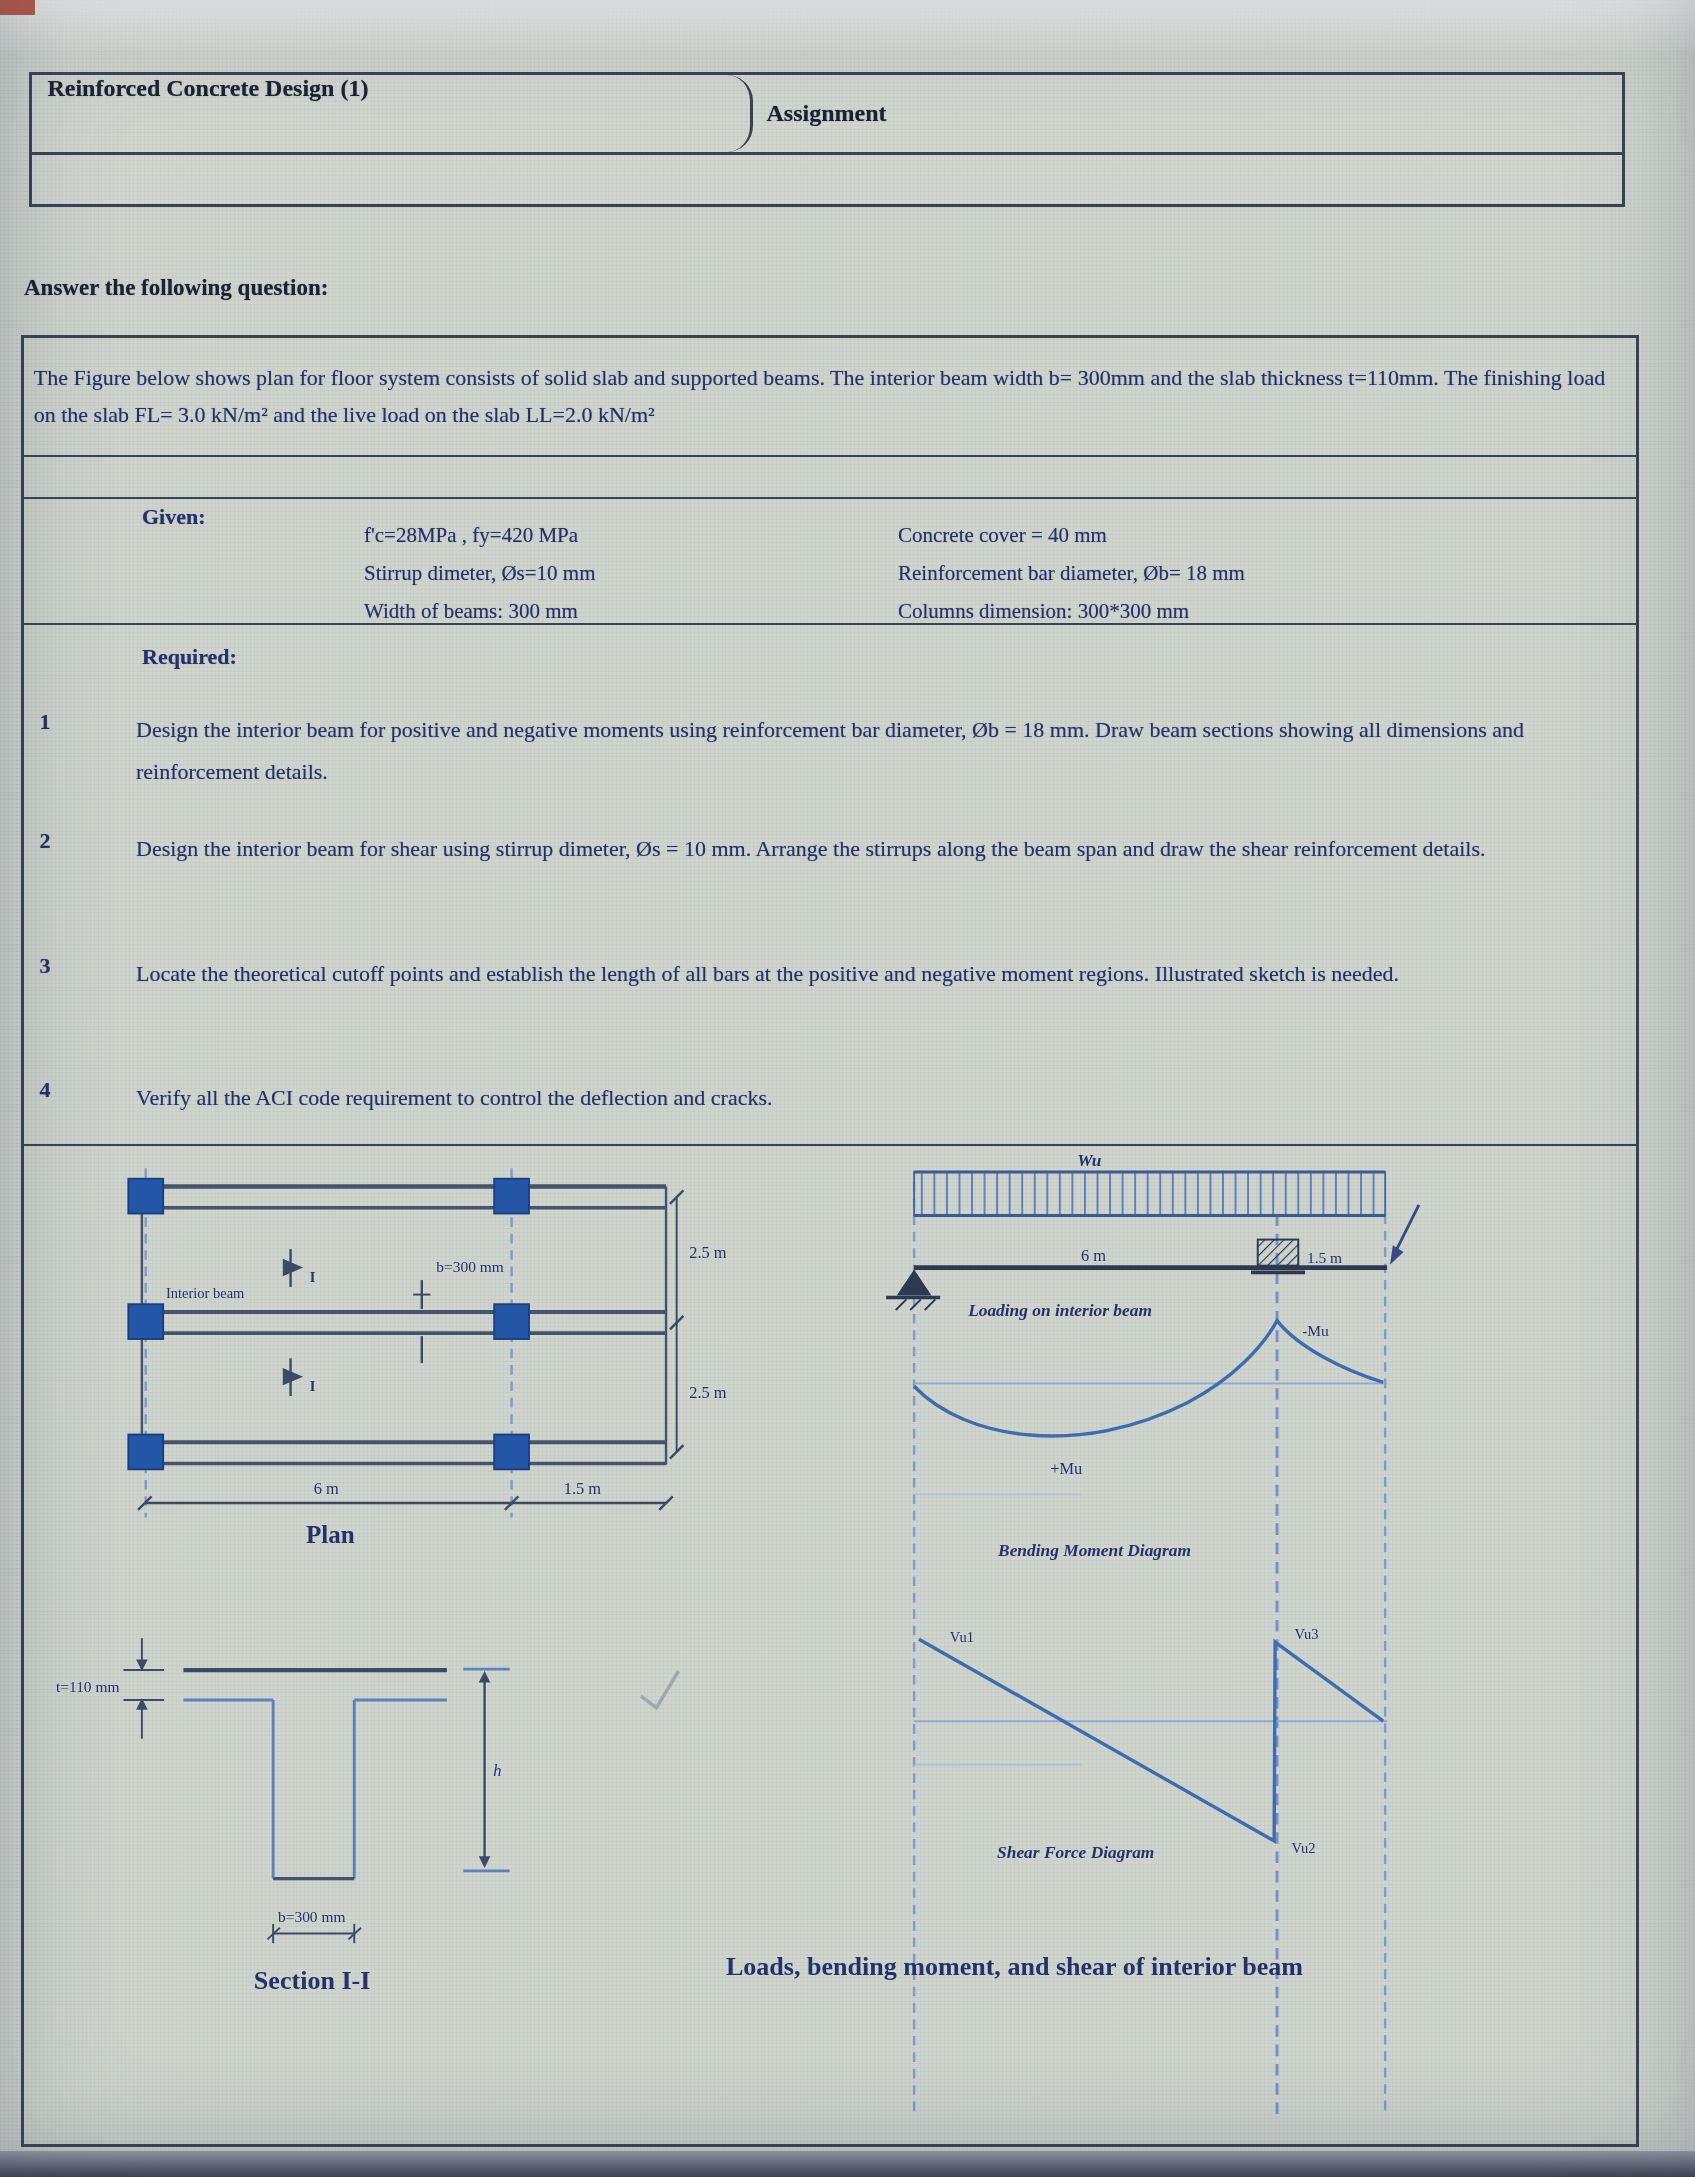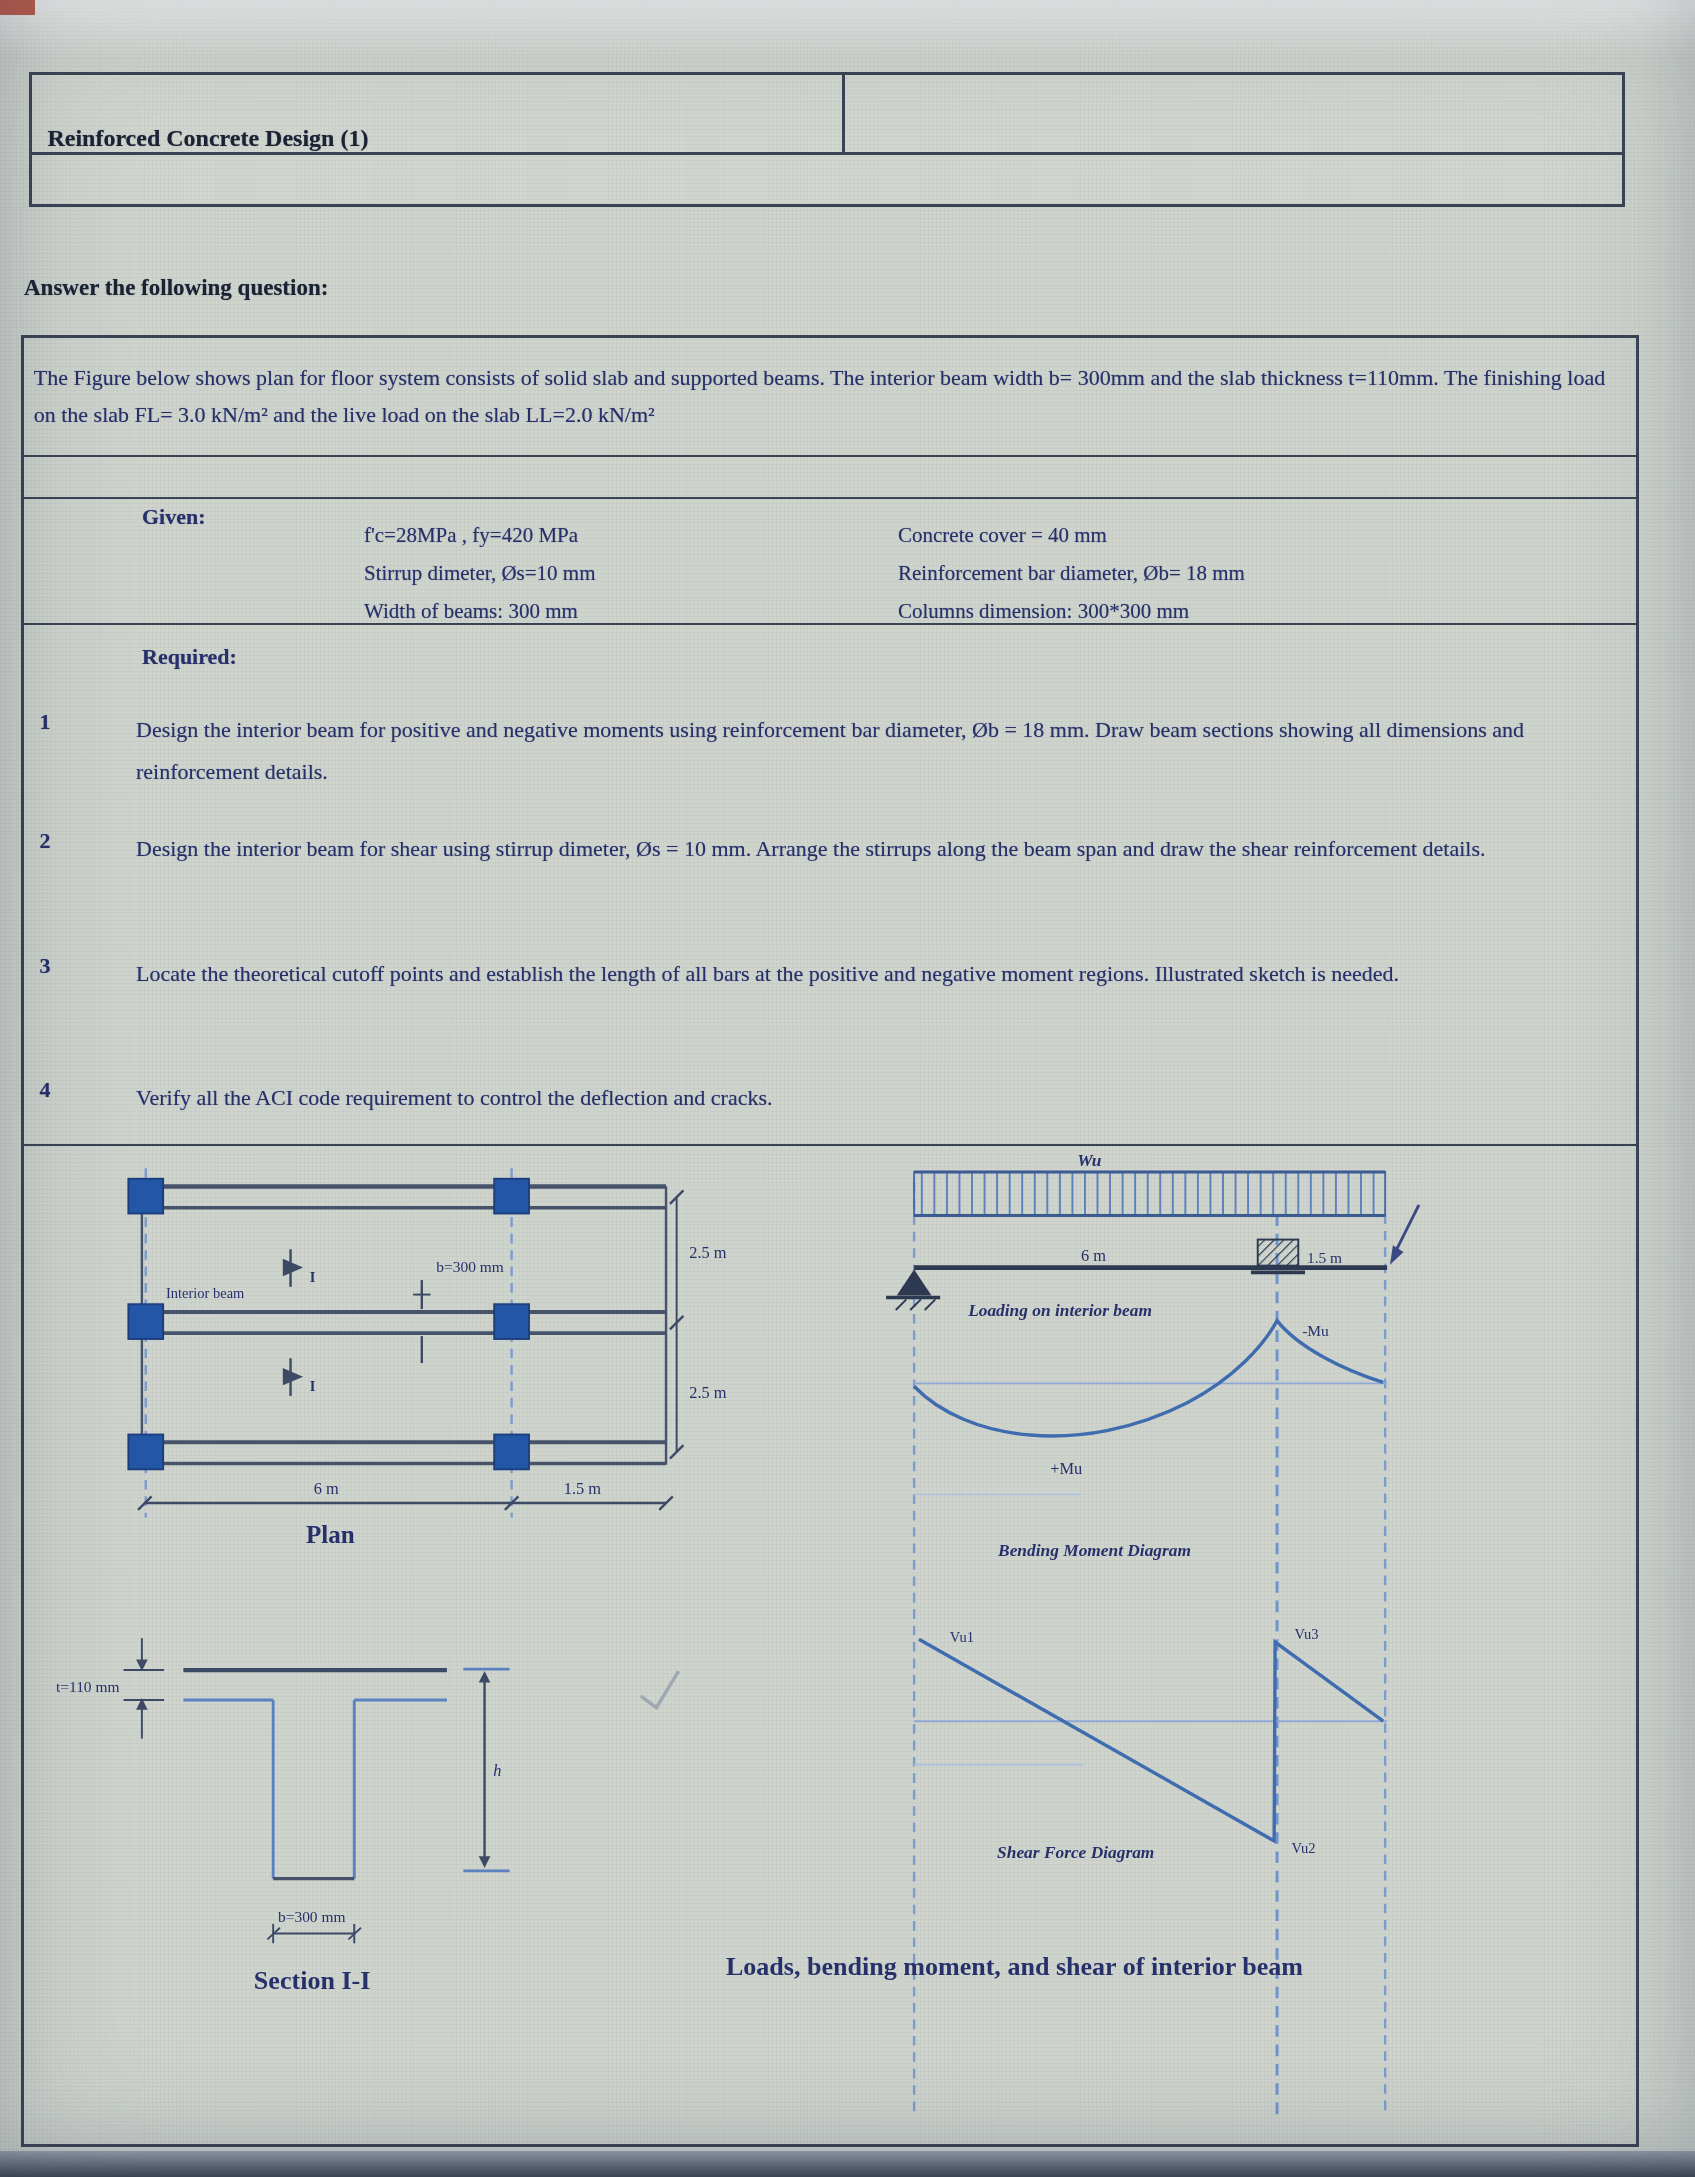--- a/index.html
+++ b/index.html
@@ -18,21 +18,21 @@
   .top-strip{left:0;top:0;width:100%;height:58px;
     background:linear-gradient(180deg, rgba(255,255,255,.65), rgba(255,255,255,0));}
   .red-corner{left:0;top:0;width:35px;height:14.5px;background:#b44a37;opacity:.9;}
   .vignette{left:0;top:0;width:100%;height:100%;pointer-events:none;
     box-shadow:inset 0 0 135px rgba(55,65,90,.20), inset 0 -39px 58px rgba(55,65,90,.12);}
   .bottom-band{left:0;top:2151px;width:100%;height:26px;
     background:linear-gradient(180deg,#99a2ad,#3e4553);}
   
   .header-table{left:29px;top:72px;width:1596px;height:135px;border:3.9px solid #3a4353;box-sizing:border-box;background:rgba(255,255,255,.06);}
   .h-row1{display:flex;height:77px;border-bottom:3.9px solid #3a4353;}
-  .h-cell1{width:813px;border-right:3.9px solid #3a4353;box-sizing:border-box;display:flex;align-items:flex-end;padding-left:15.4px;}
+  .h-cell1{width:721px;border-right:3.9px solid #3a4353;box-sizing:border-box;display:flex;align-items:flex-start;padding-left:15.4px;border-radius:26px;}
   .h-cell2{flex:1;display:flex;align-items:center;padding-left:13.5px;}
   .h-title{font-size:24px;font-weight:bold;}
   .prompt{left:24px;top:275px;font-size:23px;font-weight:bold;}
   
   .main-table{left:21px;top:335px;width:1618px;height:1812px;border:3.9px solid #3a4353;box-sizing:border-box;}
   .rline{position:absolute;left:0;width:100%;height:0;border-top:2.9px solid #3a4353;}
   .q-para{position:absolute;left:9.7px;top:7.7px;width:1589px;font-size:22px;line-height:37px;}
   .given-label{position:absolute;left:118px;top:153px;font-size:22px;font-weight:bold;}
   .given-col{position:absolute;top:165px;font-size:21px;line-height:38px;}
   .req-label{position:absolute;left:118px;top:293px;font-size:22px;font-weight:bold;}
@@ -52,20 +52,23 @@
 <div class="sheet">
 
   <div class="abs top-strip"></div>
   <div class="abs red-corner"></div>
 
   <div class="abs header-table">
     <div class="h-row1">
       <div class="h-cell1">
         <span class="h-title dark">Reinforced Concrete Design (1)</span>
       </div>
+      <div class="h-cell2">
+        <span class="h-title dark">Assignment</span>
+      </div>
     </div>
     <div></div>
   </div>
 
   <div class="abs prompt dark">Answer the following question:</div>
 
   <div class="abs main-table">
     <div class="q-para ink">The Figure below shows plan for floor system consists of solid slab and supported beams. The interior beam width b= 300mm and the slab thickness t=110mm. The finishing load on the slab FL= 3.0 kN/m² and the live load on the slab LL=2.0 kN/m²</div>
 
     <div class="rline" style="top:117px"></div>

